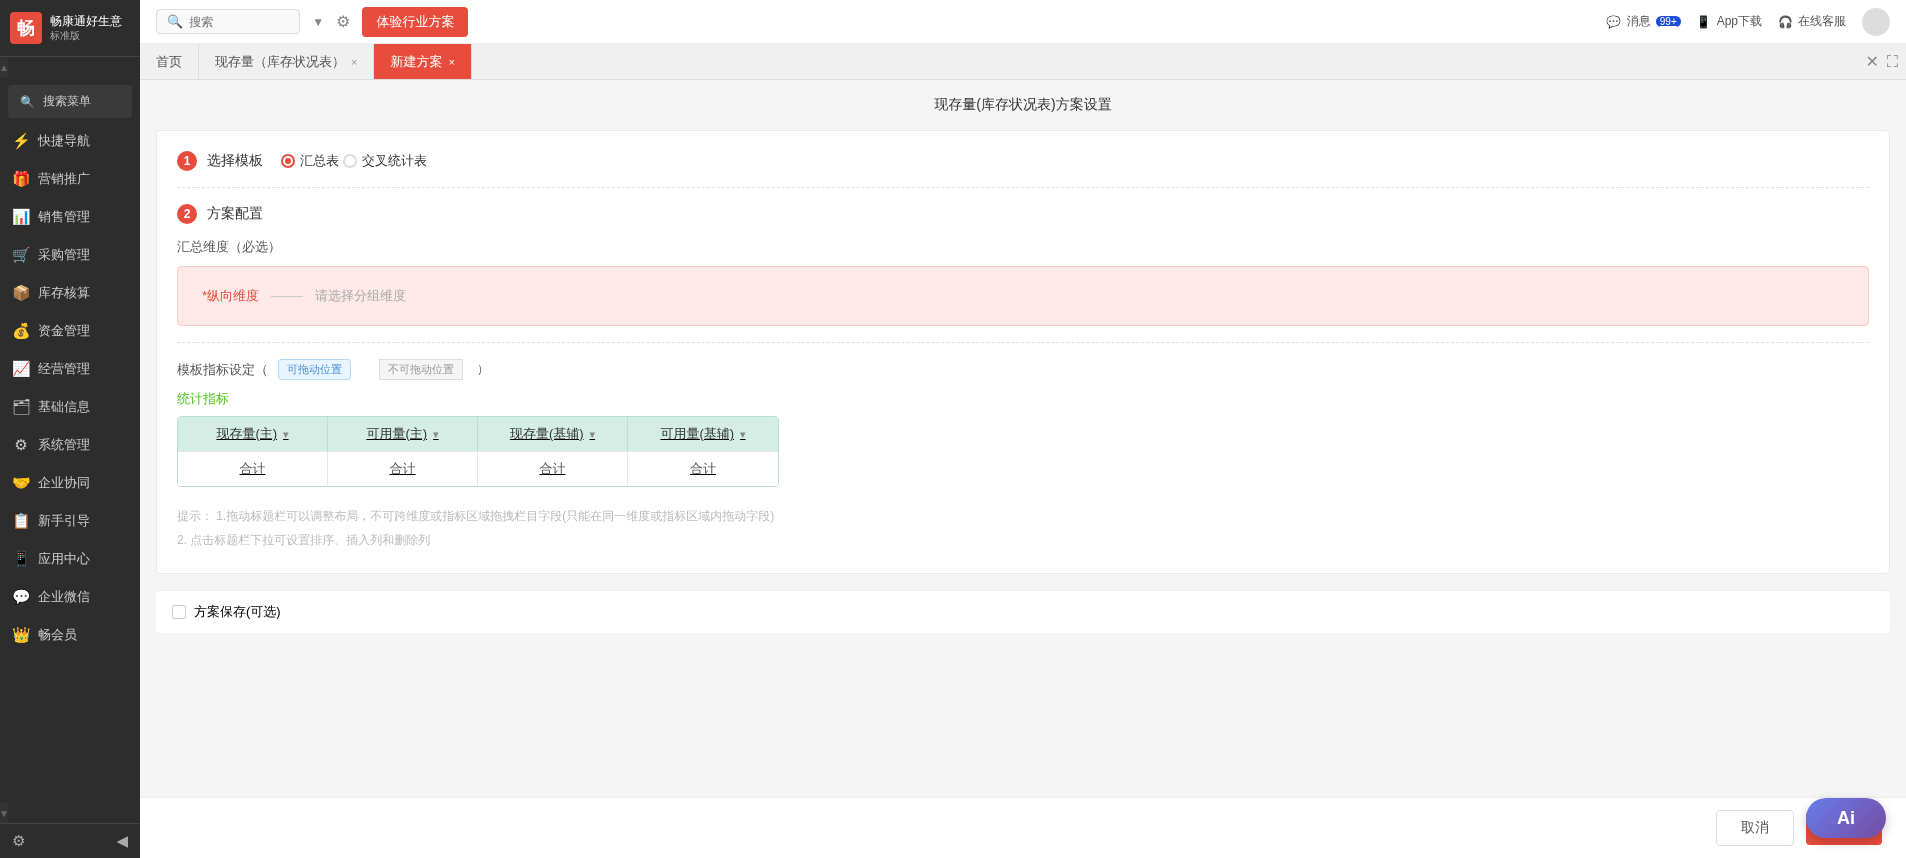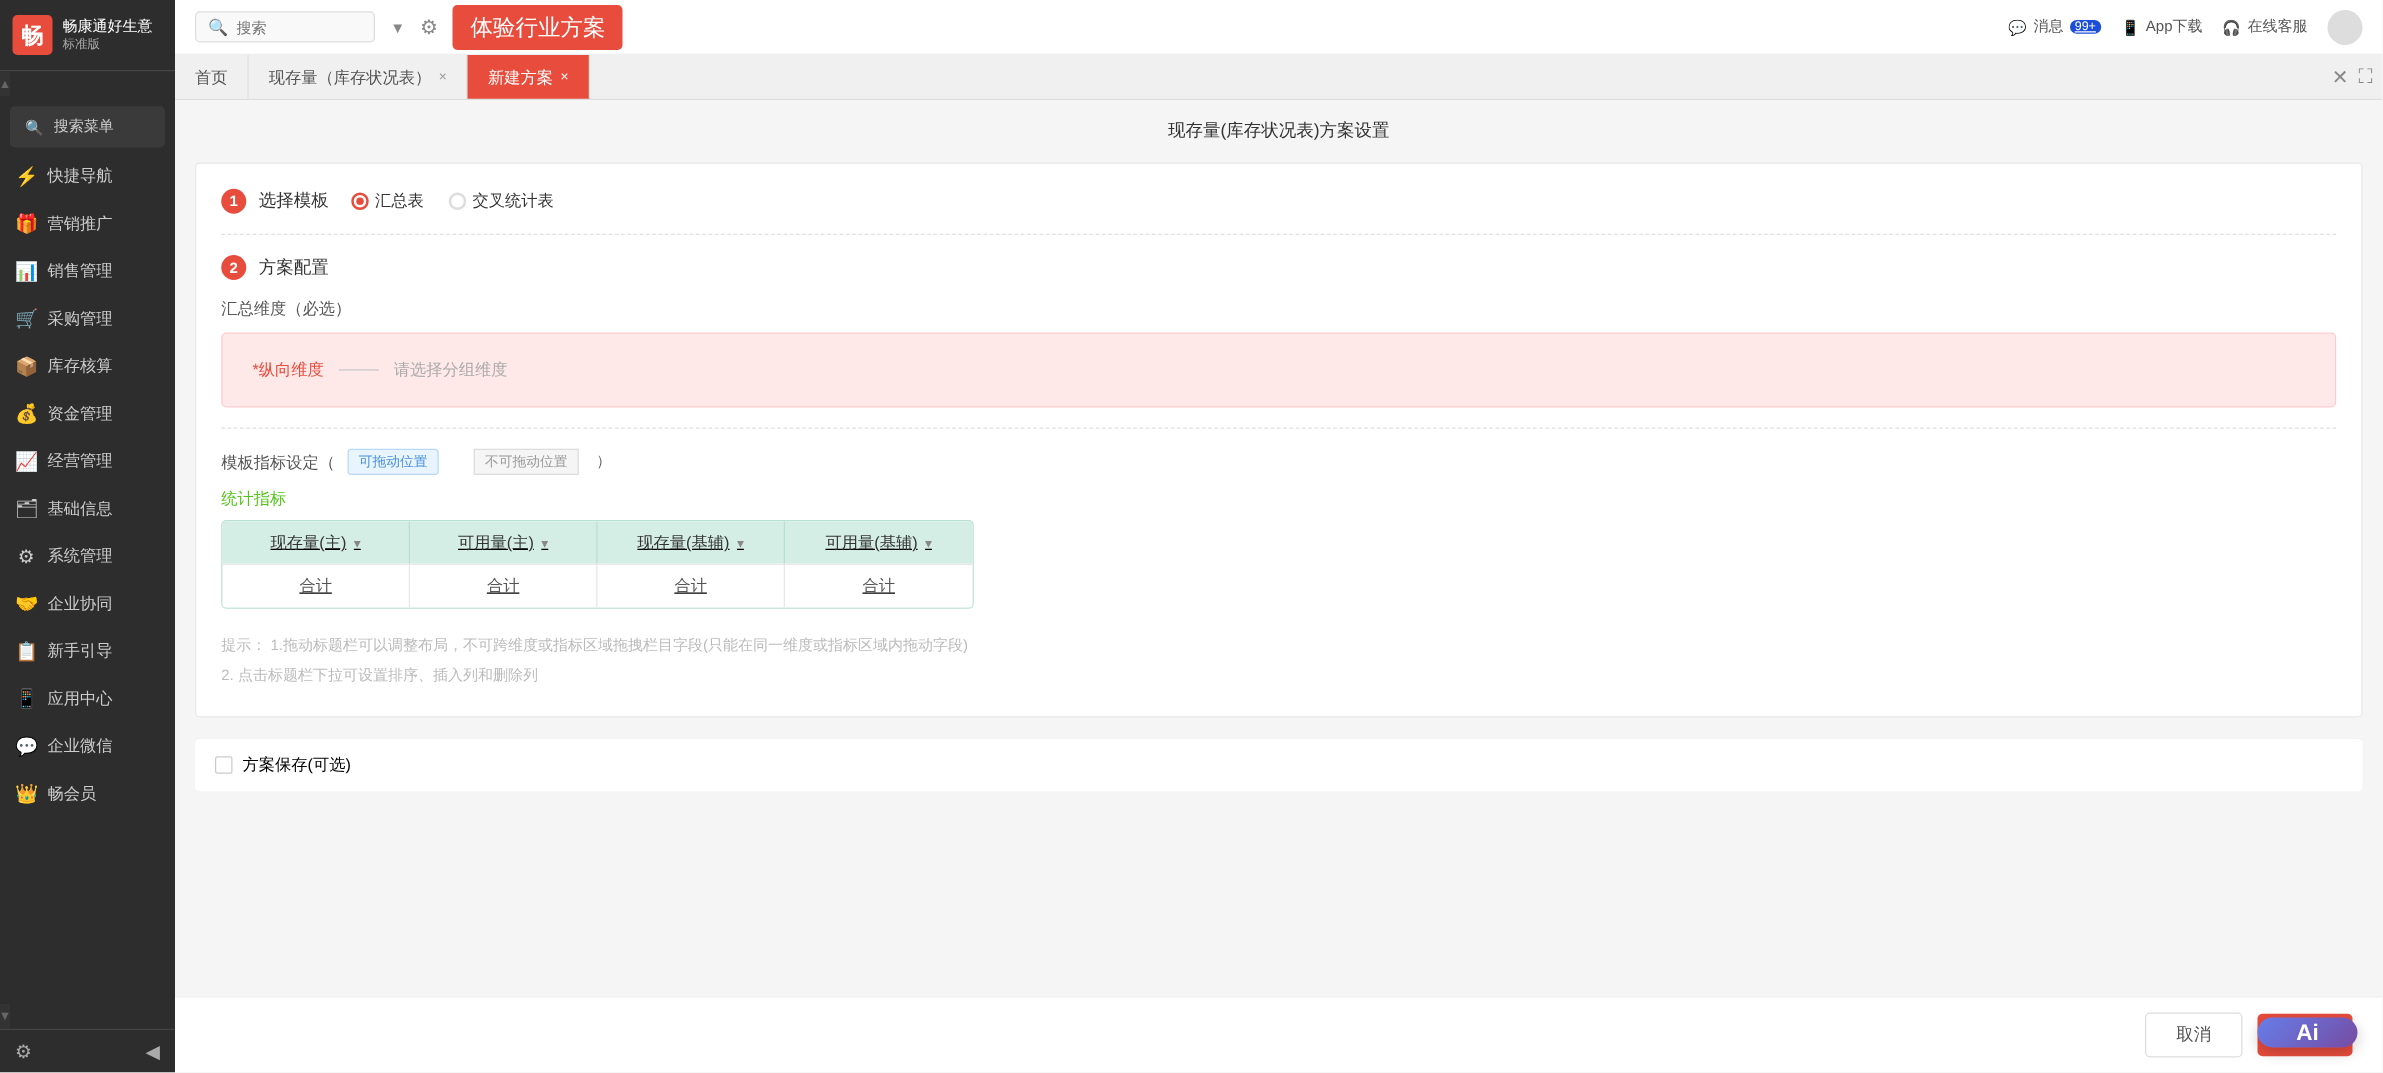--- a/index.html
+++ b/index.html
@@ -76,21 +76,21 @@
     .topbar-search-box {
       display: flex; align-items: center; gap: 6px;
       border: 1px solid #ddd; border-radius: 4px;
       padding: 4px 10px; background: #f9f9f9;
     }
     .topbar-search-box input { border: none; background: transparent; font-size: 12px; outline: none; width: 100px; color: #aaa; }
     .topbar-dropdown { color: #888; font-size: 12px; cursor: pointer; display: flex; align-items: center; gap: 4px; }
     .gear-btn { cursor: pointer; color: #888; font-size: 16px; }
     .trial-btn {
       background: #e74c3c; color: white; border: none;
-      padding: 6px 14px; border-radius: 4px; font-size: 18px; cursor: pointer;
+      padding: 6px 14px; border-radius: 4px; font-size: 13px; cursor: pointer;
     }
 
     .topbar-right { display: flex; align-items: center; gap: 16px; }
     .topbar-action { display: flex; align-items: center; gap: 5px; color: #555; font-size: 12px; cursor: pointer; }
     .badge {
       background: #1d4ed8; color: white; font-size: 10px;
       border-radius: 8px; padding: 0 4px; min-width: 16px; text-align: center; text-decoration: underline;
     }
     .user-avatar {
       width: 28px; height: 28px; background: #ddd; border-radius: 50%;
@@ -137,21 +137,21 @@
       display: flex; align-items: center; gap: 10px;
       margin-bottom: 14px;
     }
     .section-num {
       width: 20px; height: 20px; background: #e74c3c; color: white;
       border-radius: 50%; display: flex; align-items: center; justify-content: center;
       font-size: 12px; font-weight: bold; flex-shrink: 0;
     }
     .section-title { font-size: 14px; color: #333; font-weight: 500; }
 
-    .radio-group { display: flex; align-items: flex-end; gap: 20px; margin-left: 8px; }
+    .radio-group { display: flex; align-items: flex-end; gap: 4px; margin-left: 8px; }
     .radio-item { display: flex; align-items: center; gap: 5px; cursor: pointer; font-size: 13px; color: #333; }
     .radio-dot {
       width: 14px; height: 14px; border-radius: 50%;
       border: 2px solid #ddd;
       display: flex; align-items: center; justify-content: center;
     }
     .radio-dot.active { border-color: #e74c3c; }
     .radio-dot.active::after {
       content: ''; width: 6px; height: 6px; border-radius: 50%; background: #e74c3c;
     }
@@ -241,21 +241,21 @@
       border-radius: 4px; font-size: 14px; color: #555; cursor: pointer;
     }
     .btn-query {
       padding: 8px 24px; background: #e74c3c; color: white;
       border: none; border-radius: 4px; font-size: 14px; cursor: pointer;
     }
 
     
     .ai-btn {
       position: fixed; bottom: 20px; right: 20px;
-      width: 80px; height: 24px;
+      width: 80px; height: 40px;
       background: linear-gradient(135deg, #667eea 0%, #764ba2 100%);
       border-radius: 20px;
       display: flex; align-items: center; justify-content: center;
       color: white; font-size: 18px; font-weight: bold;
       cursor: pointer; box-shadow: 0 4px 12px rgba(0,0,0,0.2);
     }
 
     
     .sidebar-scrollbar {
       width: 8px; background: #333;

